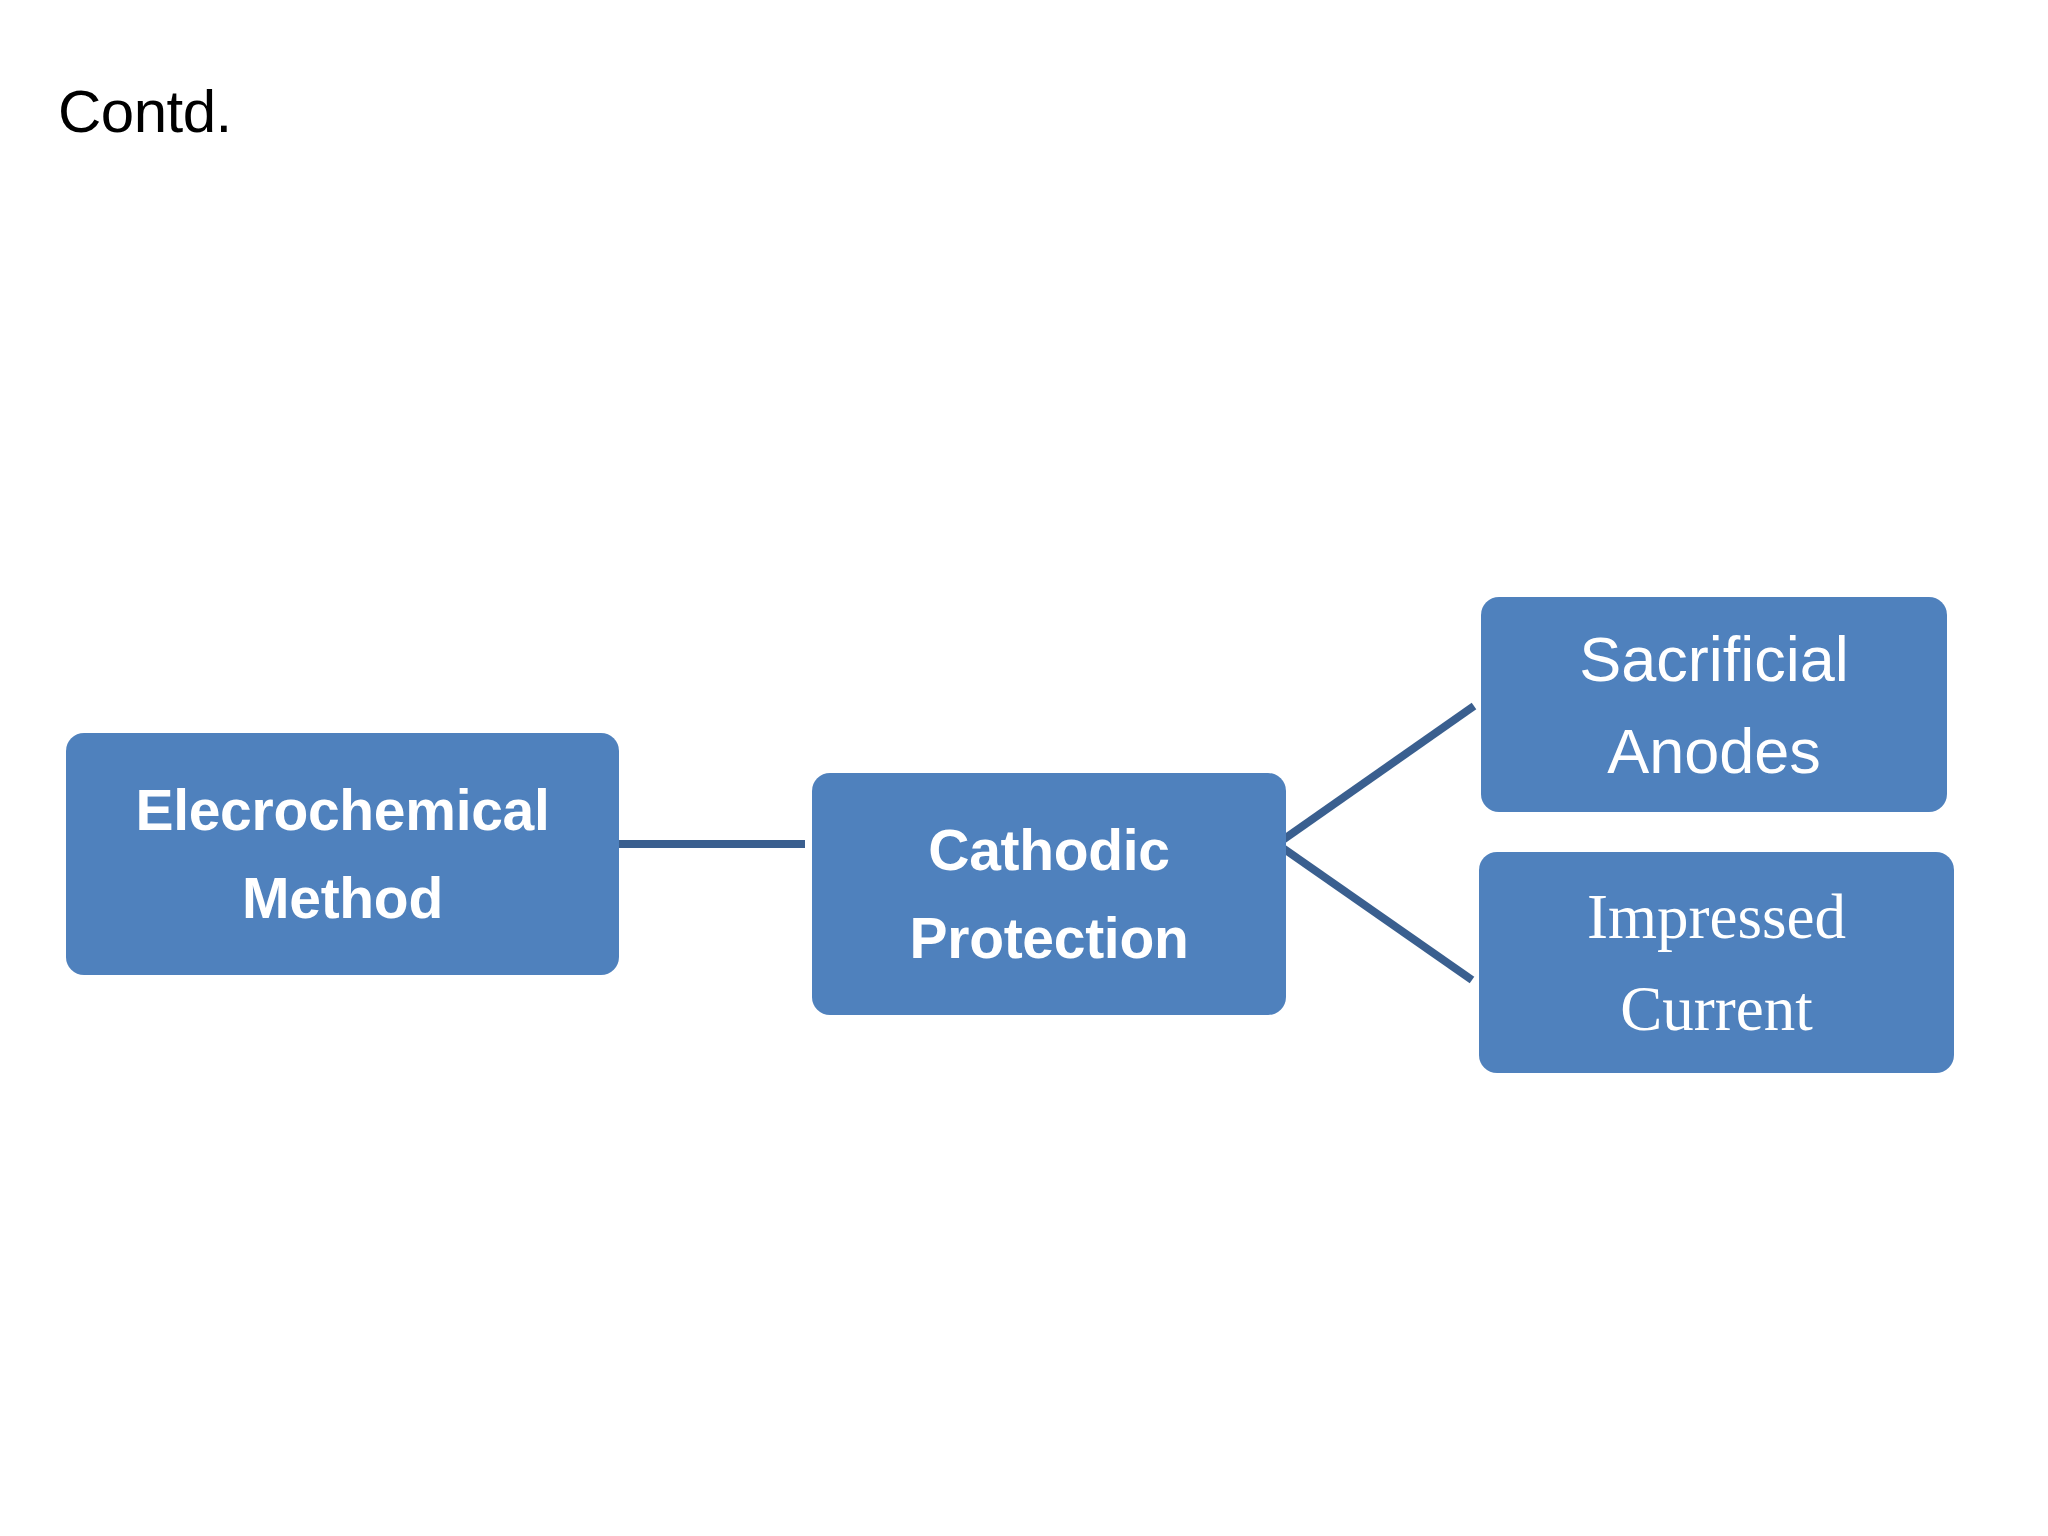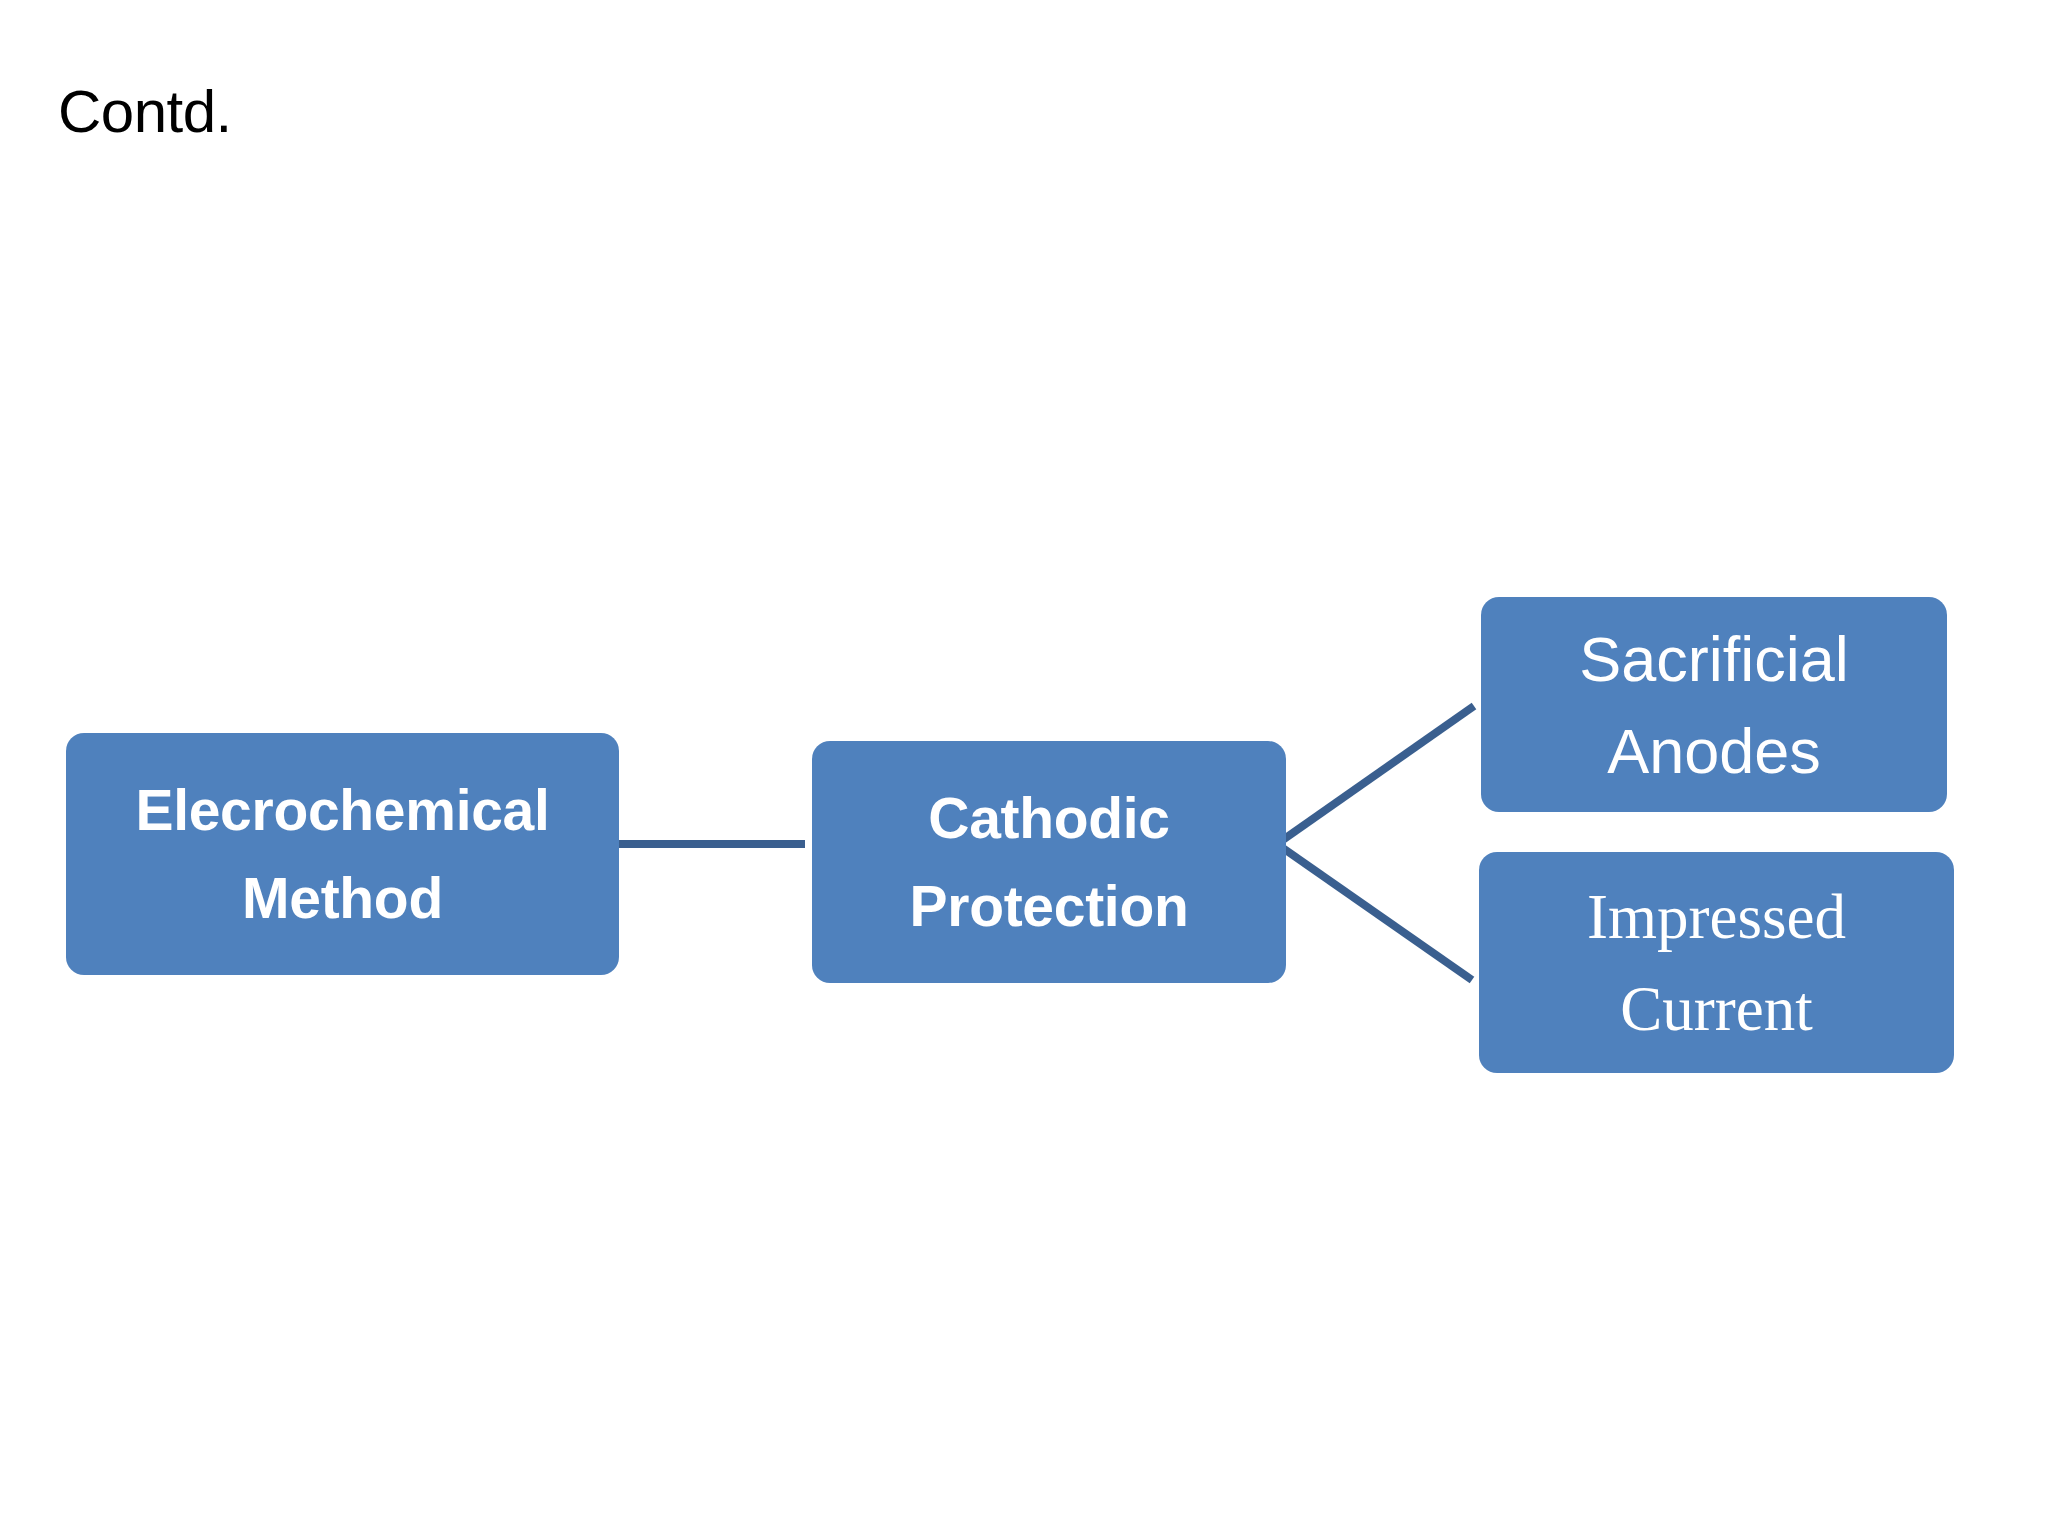--- a/index.html
+++ b/index.html
@@ -89,21 +89,21 @@
   }
 
   #node-electrochemical {
     left: 57px;
     top: 733px;
     width: 553px;
     height: 242px;
   }
   #node-cathodic {
     left: 803px;
-    top: 741px;
+    top: 773px;
     width: 474px;
     height: 242px;
   }
   #node-sacrificial {
     left: 1472px;
     top: 597px;
     width: 466px;
     height: 215px;
   }
   #node-impressed {

